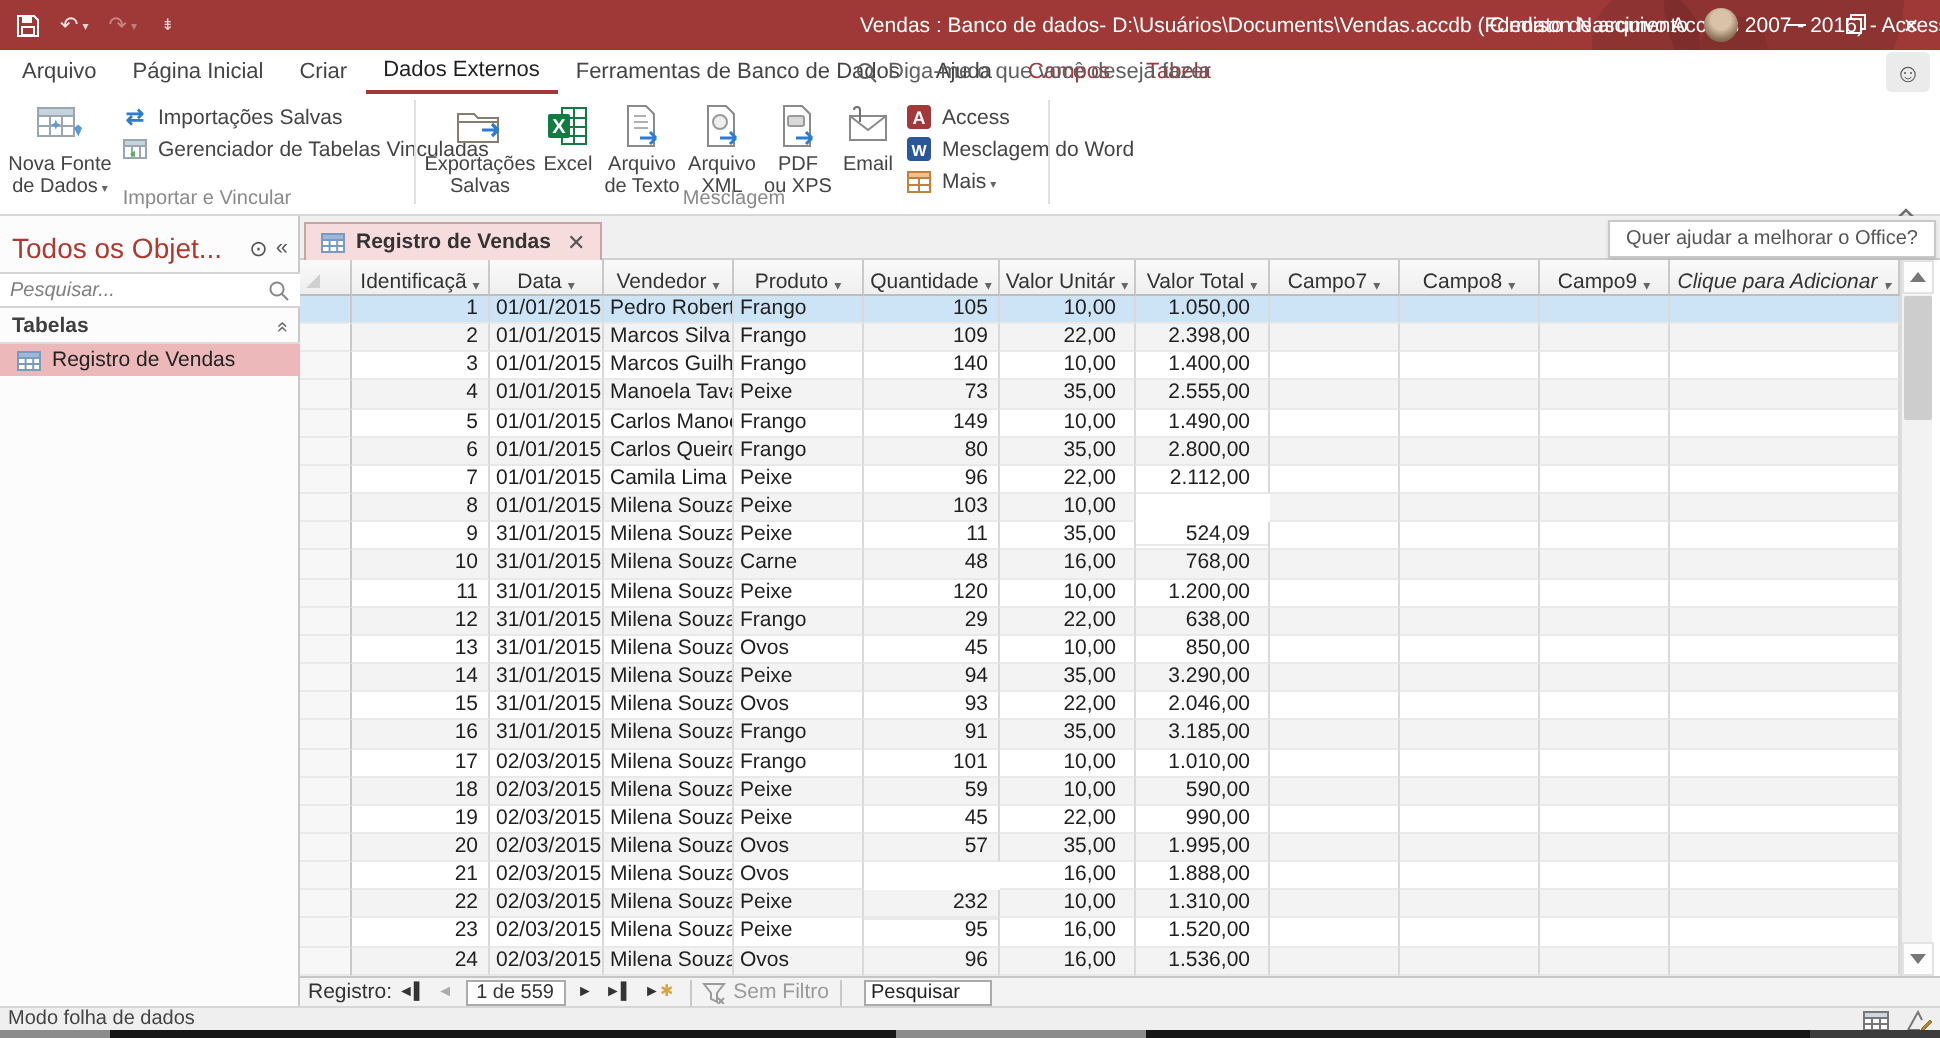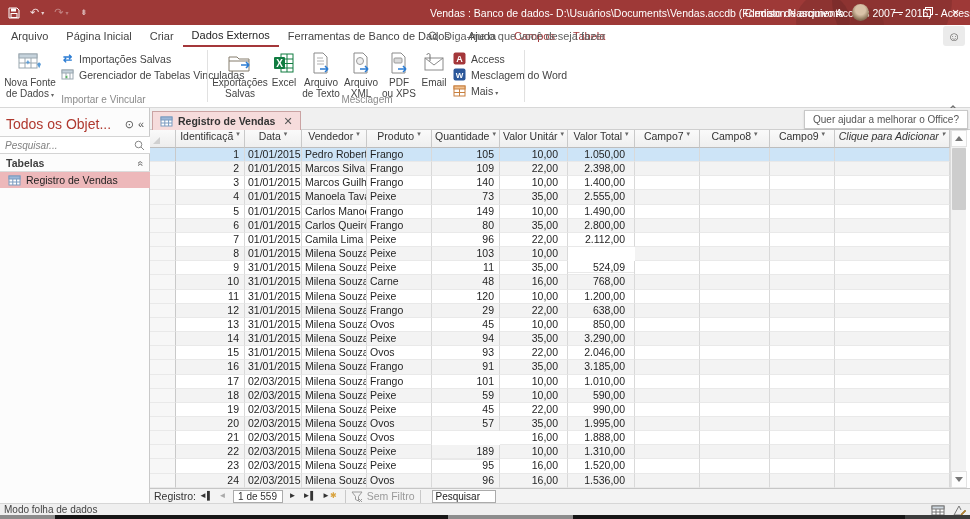--- a/index.html
+++ b/index.html
@@ -64,21 +64,21 @@
 
   
   #main-top{position:absolute;left:150px;top:108px;width:820px;height:22px;background:#f0f0f0;border-bottom:1px solid #cfcfcf}
   #doc-tab{position:absolute;left:2px;top:3px;height:19px;background:#f6dcdc;border:1px solid #caa3a3;border-bottom:none;display:flex;align-items:center;gap:5px;padding:0 7px;font-size:10.5px;font-weight:bold;color:#333;white-space:nowrap}
   #doc-tab .x{font-weight:normal;color:#555;font-size:11px;margin-left:3px}
   #office-tip{position:absolute;right:2px;top:2px;height:19px;background:#fff;border:1px solid #c8c8c8;display:flex;align-items:center;padding:0 8px;font-size:10px;color:#555;white-space:nowrap;box-shadow:0 1px 2px rgba(0,0,0,.12)}
 
   
   #sheet{position:absolute;left:150px;top:130px;width:800px;height:358px;background:#fff;overflow:hidden}
   #dhead{display:flex;height:18px}
-  .hcell{display:flex;align-items:flex-start;justify-content:center;background:linear-gradient(#fafafa,#efefef);border-right:1px solid #c9c9c9;border-bottom:1px solid #bdbdbd;font-size:10.5px;color:#333;white-space:nowrap;overflow:hidden}
+  .hcell{display:flex;align-items:flex-end;justify-content:center;background:linear-gradient(#fafafa,#efefef);border-right:1px solid #c9c9c9;border-bottom:1px solid #bdbdbd;font-size:10.5px;color:#333;white-space:nowrap;overflow:hidden}
   .hcell .arr{font-size:7px;color:#666;margin-left:3px}
   .hcell.addnew{font-style:italic}
   .hsel{position:relative;background:linear-gradient(#fafafa,#ededed)}
   .hsel:after{content:"";position:absolute;left:3px;bottom:3px;border-left:7px solid transparent;border-bottom:7px solid #d0d0d0}
   .drow{display:flex;height:14.166px}
   .dcell{border-right:1px solid var(--grid-v);border-bottom:1px solid var(--grid-h);font-size:10.5px;color:#1f1f1f;line-height:13px;white-space:nowrap;overflow:hidden;padding:0 3px}
   .dcell.num{text-align:right;padding-right:5px}
   .dcell.money{text-align:right;padding-right:9px}
   .rsel{background:#f7f7f7;border-right:1px solid #c9c9c9;border-bottom:1px solid var(--grid-h)}
   .drow.alt .dcell{background:#f3f3f3}
@@ -697,21 +697,21 @@
           <div class="dcell " style="width: 70px;"></div>
           <div class="dcell " style="width: 65px;"></div>
           <div class="dcell " style="width: 115px;"></div>
         </div>
         <div class="drow alt">
           <div class="rsel" style="width: 26px;"></div>
           <div class="dcell num" style="width: 69px;">22</div>
           <div class="dcell num" style="width: 57px;">02/03/2015</div>
           <div class="dcell " style="width: 65px;">Milena Souza</div>
           <div class="dcell " style="width: 65px;">Peixe</div>
-          <div class="dcell num" style="width: 68px;">189</div>
+          <div class="dcell num" style="width: 68px;">232</div>
           <div class="dcell money" style="width: 68px;">10,00</div>
           <div class="dcell money" style="width: 67px;">1.310,00</div>
           <div class="dcell " style="width: 65px;"></div>
           <div class="dcell " style="width: 70px;"></div>
           <div class="dcell " style="width: 65px;"></div>
           <div class="dcell " style="width: 115px;"></div>
         </div>
         <div class="drow">
           <div class="rsel" style="width: 26px;"></div>
           <div class="dcell num" style="width: 69px;">23</div>

